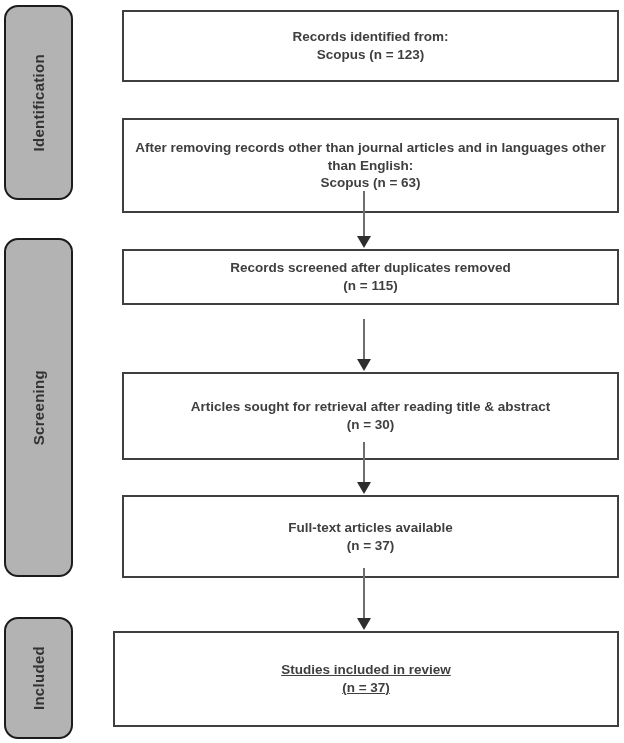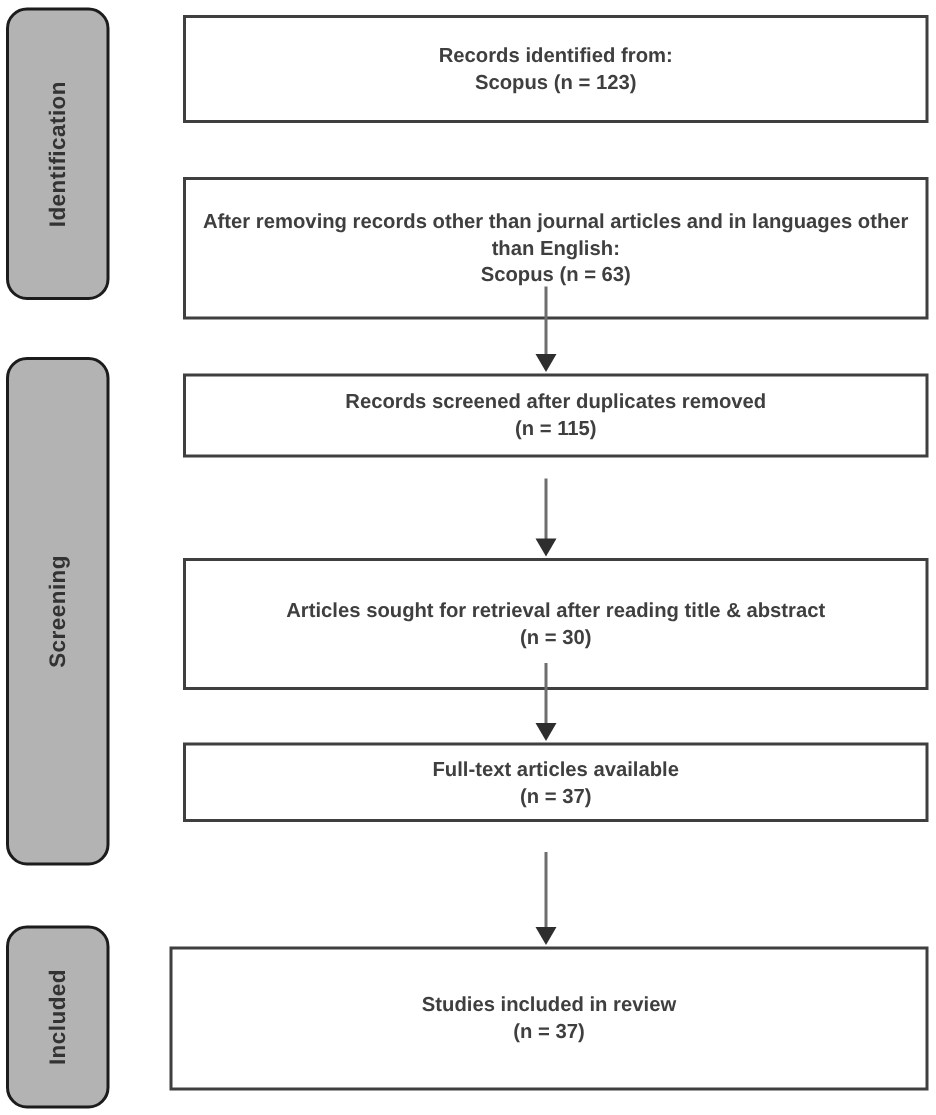--- a/index.html
+++ b/index.html
@@ -53,22 +53,22 @@
     padding: 4px 9px;
     font-size: 13.5px;
     font-weight: bold;
     color: #3f3f3f;
     line-height: 1.33;
   }
   #box-1 { top: 10px;  height: 72px; }
   #box-2 { top: 94px;  height: 95px; margin-top: 24px; }
   #box-3 { top: 249px; height: 56px; }
   #box-4 { top: 372px; height: 88px; }
-  #box-5 { top: 495px; height: 53px; }
-  #box-6 { top: 631px; left: 113px; width: 506px; height: 96px; }
+  #box-5 { top: 495px; height: 83px; }
+  #box-6 { top: 631px; left: 113px; width: 506px; height: 96px; text-decoration: underline; }
 
   
   .arrow {
     position: absolute;
     left: 356px;
     width: 16px;
   }
   #arrow-1 { top: 191px; height: 57px; }
   #arrow-2 { top: 319px; height: 52px; }
   #arrow-3 { top: 442px; height: 52px; }

